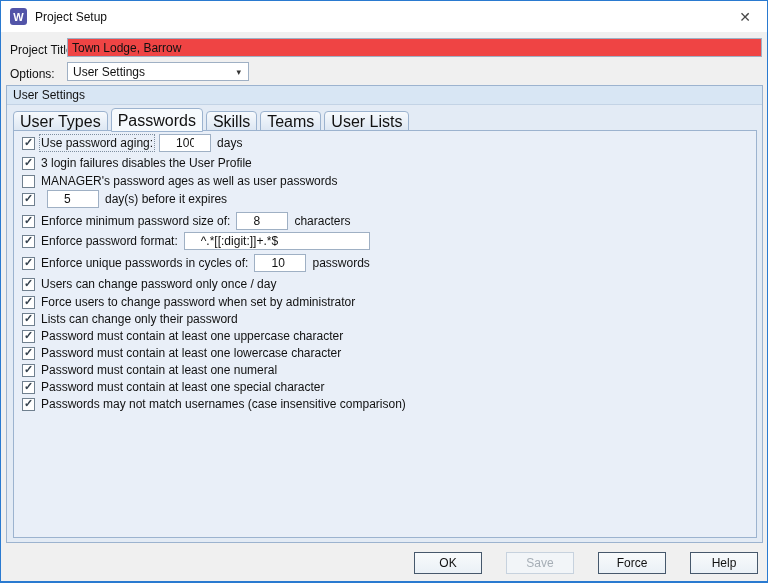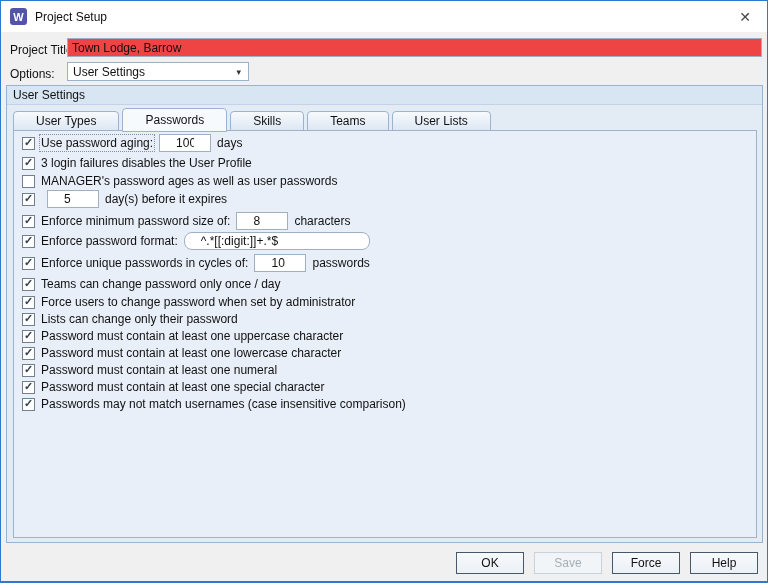--- a/index.html
+++ b/index.html
@@ -22,41 +22,41 @@
     padding:0 4px; color:#111; font-family:"Liberation Sans", sans-serif; }
   .combo { position:absolute; background:#fff; border:1px solid #9fb0c4; font-size:12px;
     color:#111; display:flex; align-items:center; padding-left:5px; cursor:default; }
   .combo .arrow { position:absolute; right:7px; top:4px; font-size:9px; color:#333; }
   
   .groupbox { position:absolute; left:5px; top:84px; width:757px; height:458px;
     border:1px solid #9cb3cf; background:#e3ebf5; }
   .grouphdr { height:19px; background:#d8e6f4; border-bottom:1px solid #c3d3e5;
     font-size:12px; color:#111; line-height:18px; padding-left:6px; }
   .tabstrip { position:absolute; left:6px; top:21px; height:24px; display:flex; align-items:flex-end; }
-  .tab { border:1px solid #9cb3cf; border-radius:4px 4px 0 0; font-size:12px; color:#111;
-    padding:0 22px; margin-right:3px; height:20px; line-height:19px;
+  .tab { border:1px solid #9cb3cf; border-radius:4px 4px 0 0; font-size:16px; color:#111;
+    padding:0 6px; margin-right:3px; height:20px; line-height:19px;
     background:linear-gradient(#f7fafd,#dde7f3); position:relative; z-index:1; cursor:pointer; }
   .tab.active { height:24px; line-height:23px; background:#f6fafd; z-index:3; margin-bottom:-1px; }
   .tabpanel { position:absolute; left:6px; top:44px; width:744px; height:408px;
     background:#e9eff8; border:1px solid #9cb3cf; z-index:2; }
   
   .row { position:absolute; left:8px; height:18px; display:flex; align-items:center; white-space:nowrap; }
   .cb { width:13px; height:13px; background:#fff; border:1px solid #70808f; margin-right:6px;
     display:flex; align-items:center; justify-content:center; flex:none; cursor:pointer; }
   .cb .mark { font-size:11px; line-height:11px; color:#36434f; font-weight:bold;
     transform:translateY(-1px); }
   .lbl { font-size:12px; color:#111; }
   .lbl.focus { outline:1px dotted #7f8fa0; outline-offset:1px; }
   .inp { background:#fff; border:1px solid #9fb0c4; height:18px; font-size:12px; padding:0 16px;
     margin:0 6px; color:#111; font-family:"Liberation Sans", sans-serif; }
   .w-num { width:52px; }
-  .w-regex { width:186px;border-radius:8px; }
+  .w-regex { width:186px; }
   
   .btnbar { position:absolute; left:0; right:0; top:551px; height:24px; display:flex;
-    justify-content:flex-end; gap:10px; padding-right:9px; }
+    justify-content:flex-end; gap:24px; padding-right:9px; }
   .btn { width:68px; height:22px; font-size:12px; color:#111; text-align:center; line-height:20px;
     background:linear-gradient(#f8fafc,#eaf0f6); border:1px solid #46586c; cursor:pointer; }
   .btn.disabled { color:#a6aeb6; border-color:#c7d2de; background:#f2f5f8; cursor:default; }
 </style>
 </head>
 <body>
 
 <div class="window">
 
   <div class="titlebar">
@@ -141,21 +141,21 @@
           </span>
         <span class="lbl">Enforce unique passwords in cycles of:</span>
         <input class="inp w-num" value="10" style="">
         <span class="lbl">passwords</span>
       </div>
 
       <div class="row" style="top:144px;">
         <span class="cb">
             <span class="mark">✓</span>
           </span>
-        <span class="lbl">Teams can change password only once / day</span>
+        <span class="lbl">Users can change password only once / day</span>
       </div>
 
       <div class="row" style="top:162px;">
         <span class="cb">
             <span class="mark">✓</span>
           </span>
         <span class="lbl">Force users to change password when set by administrator</span>
       </div>
 
       <div class="row" style="top:179px;">

